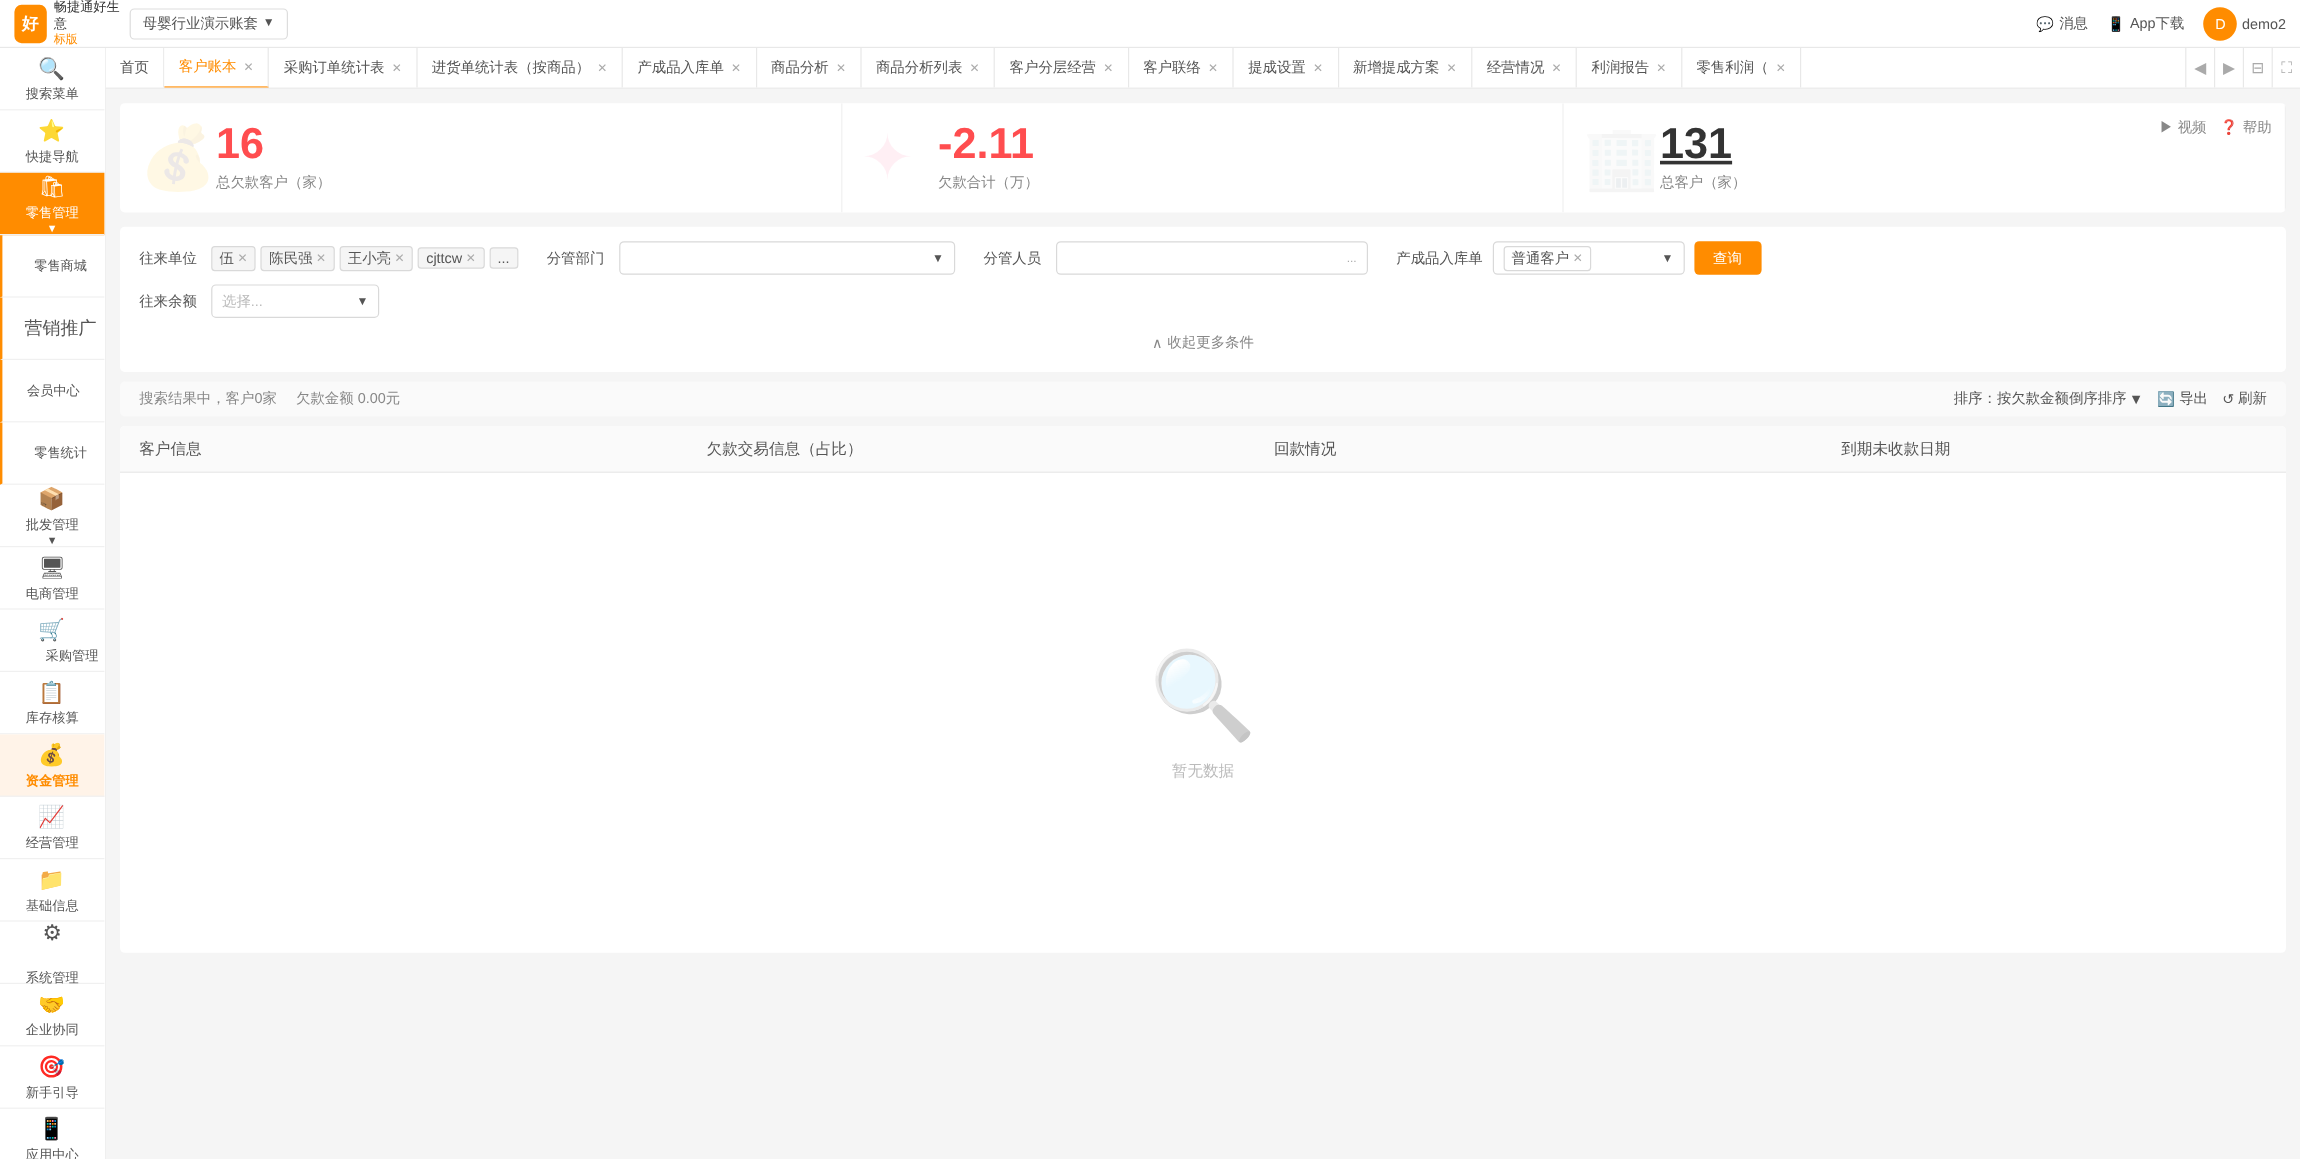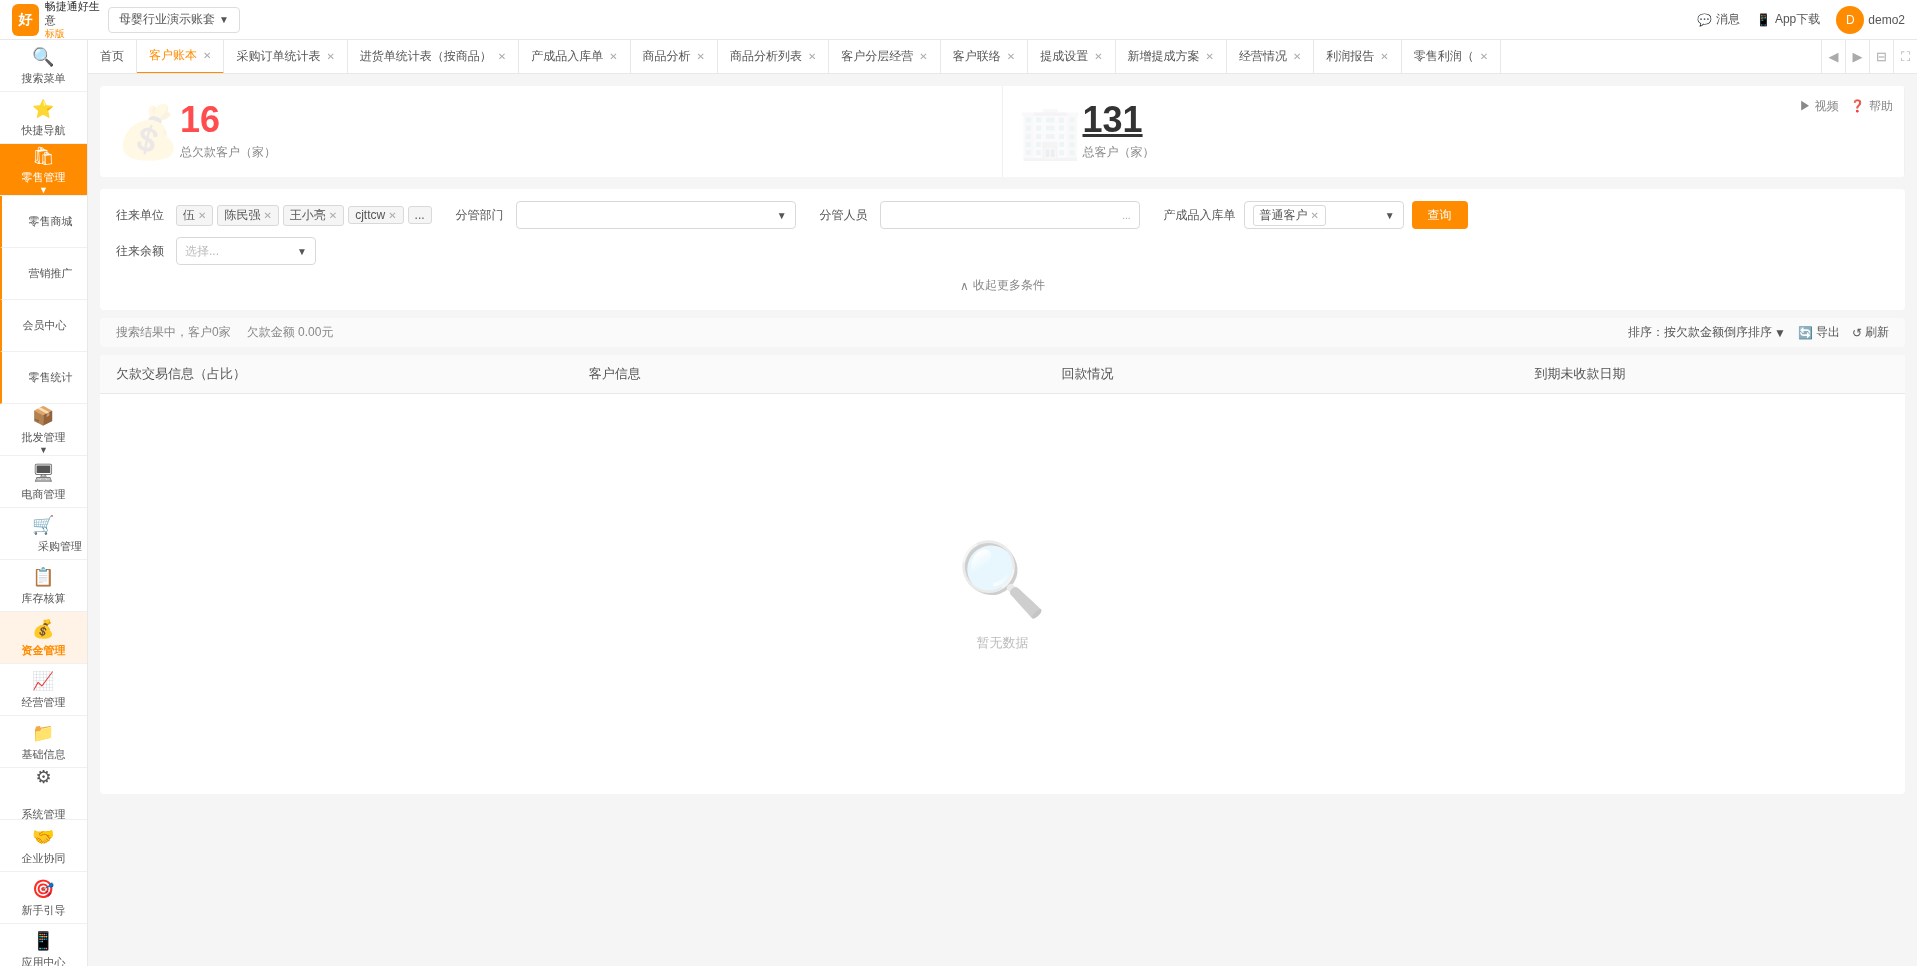--- a/index.html
+++ b/index.html
@@ -126,21 +126,21 @@
       </div>
       <div class="sidebar-item active" style="background:#ff8c00;color:white;">
         <span class="s-icon">🛍</span>
         <span style="font-size:11px;">零售管理</span>
         <span style="font-size:9px;">▼</span>
       </div>
       <div class="sidebar-item" style="padding-left:16px;border-left:2px solid #ff8c00;">
         <span style="font-size:11px;">零售商城</span>
       </div>
       <div class="sidebar-item" style="padding-left:16px;border-left:2px solid #ff8c00;">
-        <span style="font-size:11px;">营销推广</span>
+        <span style="font-size:15px;">营销推广</span>
       </div>
       <div class="sidebar-item" style="padding-left:4px;border-left:2px solid #ff8c00;">
         <span style="font-size:11px;">会员中心</span>
       </div>
       <div class="sidebar-item" style="padding-left:16px;border-left:2px solid #ff8c00;">
         <span style="font-size:11px;">零售统计</span>
       </div>
       <div class="sidebar-item">
         <span class="s-icon">📦</span>
         <span style="font-size:11px;">批发管理</span>
@@ -261,20 +261,27 @@
           <div class="stats-row">
 
             <div class="stat-card">
               <div style="position:absolute;left:16px;top:50%;transform:translateY(-50%);opacity:0.12;font-size:52px;color:#ff8c00;">💰</div>
               <div class="stat-info" style="margin-left:60px;">
                 <div class="stat-value">16</div>
                 <div class="stat-label">总欠款客户（家）</div>
               </div>
             </div>
 
+            <div class="stat-card">
+              <div style="position:absolute;left:16px;top:50%;transform:translateY(-50%);opacity:0.1;font-size:52px;color:#ff6b9d;">✦</div>
+              <div class="stat-info" style="margin-left:60px;">
+                <div class="stat-value">-2.11</div>
+                <div class="stat-label">欠款合计（万）</div>
+              </div>
+            </div>
 
             <div class="stat-card">
               <div style="position:absolute;left:16px;top:50%;transform:translateY(-50%);opacity:0.1;font-size:52px;color:#91c8f5;">🏢</div>
               <div class="stat-info" style="margin-left:60px;">
                 <div class="stat-value dark">131</div>
                 <div class="stat-label">总客户（家）</div>
               </div>
             </div>
 
             <div class="top-right-links">
@@ -370,22 +377,22 @@
               </div>
               <div class="action-link">
                 <span>↺</span>
                 <span>刷新</span>
               </div>
             </div>
           </div>
 
           <div class="table-container">
             <div class="table-header">
+              <div>客户信息</div>
               <div>欠款交易信息（占比）</div>
-              <div>客户信息</div>
               <div>回款情况</div>
               <div>到期未收款日期</div>
             </div>
             <div class="table-body">
               <div class="empty-state">
                 <div style="font-size:72px;opacity:0.3;color:#ffb980;">🔍</div>
                 <div style="color:#bbb;font-size:13px;">暂无数据</div>
               </div>
             </div>
           </div>

